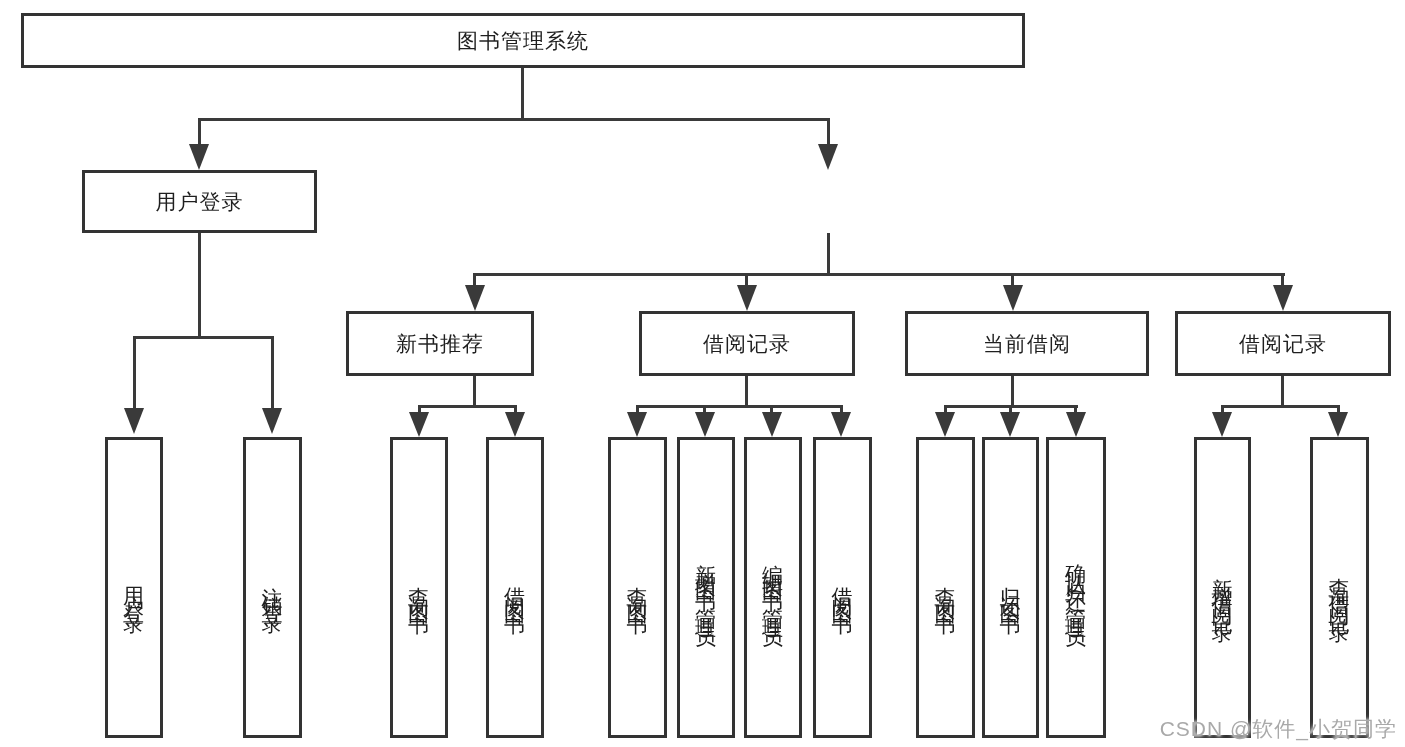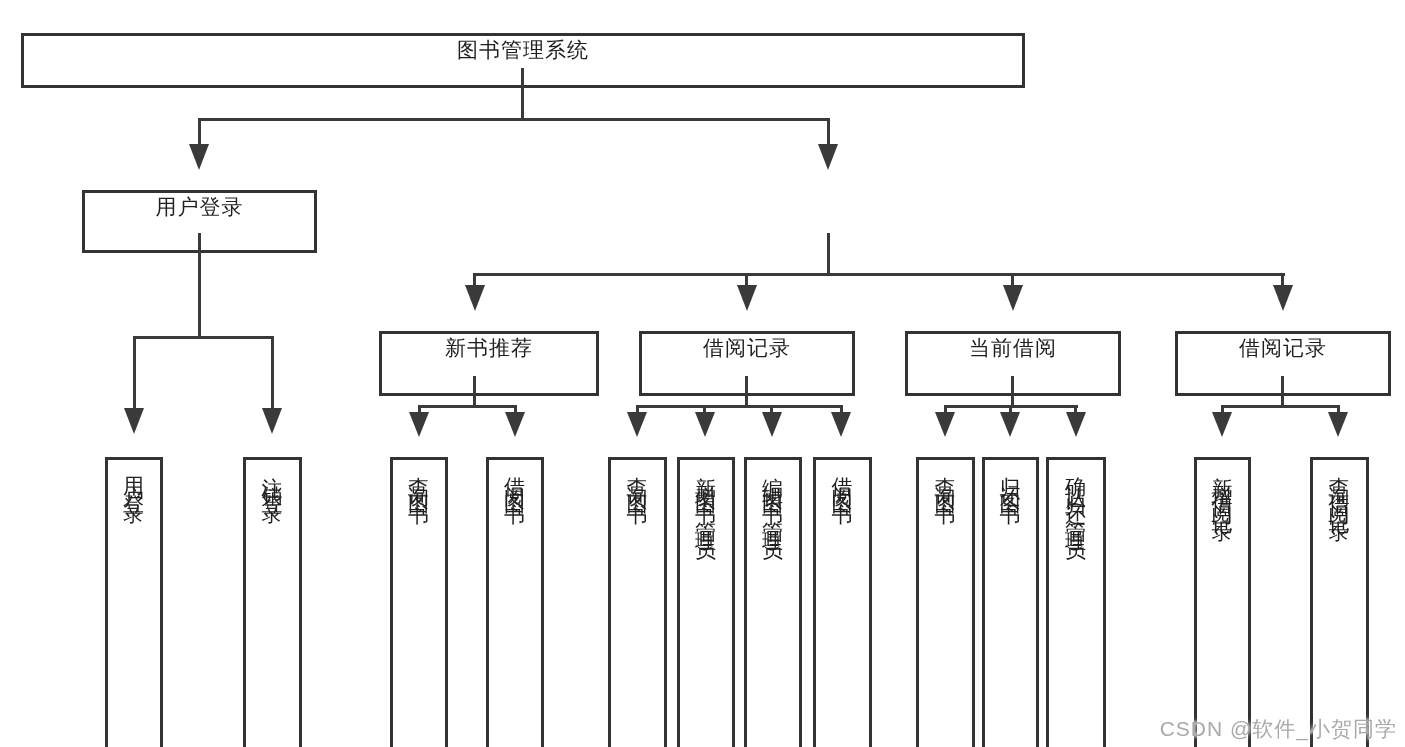--- a/index.html
+++ b/index.html
@@ -7,21 +7,21 @@
     --background:#ffffff; --watermark:#a9a9a9;
   }
   html,body{margin:0;padding:0;background:#fff;}
   .canvas{
     position:relative;width:1405px;height:747px;background:var(--background);
     font-family:"Liberation Sans","DejaVu Sans",sans-serif;color:var(--text);
     overflow:hidden;
   }
   .box{
     position:absolute;box-sizing:border-box;border:3px solid var(--box-border);
-    background:var(--background);display:flex;justify-content:center;margin-top:20px;
+    background:var(--background);display:flex;align-items:center;justify-content:center;
   }
   .box.h span{font-size:21px;letter-spacing:1px;white-space:nowrap;}
   .box.v span{
     writing-mode:vertical-rl;text-orientation:mixed;
     font-size:21px;letter-spacing:9px;line-height:1;white-space:nowrap;
   }
   .vline{position:absolute;width:3px;background:var(--line);}
   .hline{position:absolute;height:3px;background:var(--line);}
   .tri{
     position:absolute;width:0;height:0;
@@ -65,27 +65,27 @@
   <div class="hline" style="left:473px;top:273px;width:812px"></div>
   <div class="vline" style="left:473px;top:276px;height:12px"></div>
   <div class="tri" style="left:465px;top:285px"></div>
   <div class="vline" style="left:745px;top:276px;height:12px"></div>
   <div class="tri" style="left:737px;top:285px"></div>
   <div class="vline" style="left:1011px;top:276px;height:12px"></div>
   <div class="tri" style="left:1003px;top:285px"></div>
   <div class="vline" style="left:1281px;top:276px;height:12px"></div>
   <div class="tri" style="left:1273px;top:285px"></div>
 
-  <div class="box h" style="left:379px;top:311px;width:220px;height:65px">
+  <div class="box h" style="left:346px;top:311px;width:188px;height:65px">
     <span>新书推荐</span>
   </div>
   <div class="box h" style="left:639px;top:311px;width:216px;height:65px">
     <span>借阅记录</span>
   </div>
-  <div class="box h" style="left:905px;top:311px;width:216px;height:65px">
+  <div class="box h" style="left:905px;top:311px;width:244px;height:65px">
     <span>当前借阅</span>
   </div>
   <div class="box h" style="left:1175px;top:311px;width:216px;height:65px">
     <span>借阅记录</span>
   </div>
 
   <div class="vline" style="left:473px;top:376px;height:32px"></div>
   <div class="hline" style="left:418px;top:405px;width:99px"></div>
   <div class="vline" style="left:418px;top:408px;height:6px"></div>
   <div class="tri s" style="left:409px;top:412px"></div>

